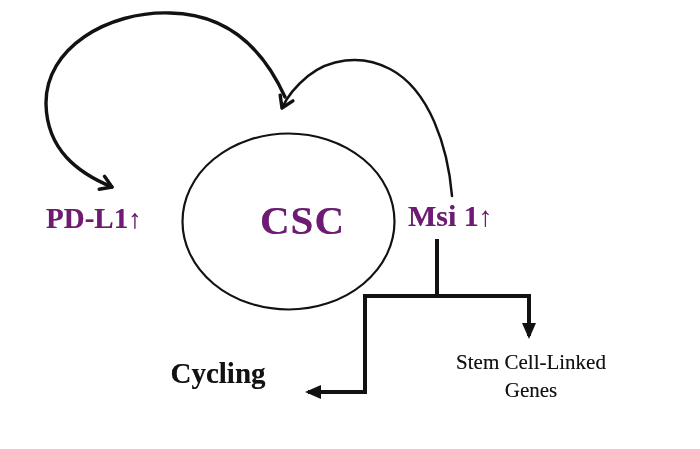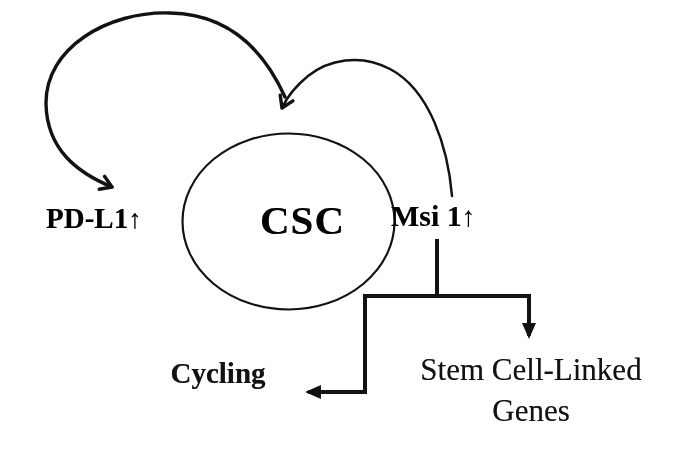--- a/index.html
+++ b/index.html
@@ -6,45 +6,45 @@
   .page{
     position:relative;
     width:700px;height:449px;
     background:#ffffff;
     overflow:hidden;
     font-family:"Liberation Serif","DejaVu Serif",serif;
   }
   .layer{position:absolute;left:0;top:0;}
   .lbl{
     position:absolute;
-    color:#000000;
+    color:#701a75;
     font-weight:bold;
     white-space:nowrap;
     text-shadow:0 0 0.4px rgba(40,40,40,.55);
   }
   .lbl .up{
     font-weight:400;
     font-size:0.92em;
   }
   .lbl-pdl1{left:46px;top:202px;font-size:29px;}
   .lbl-csc{left:260px;top:196px;font-size:41px;letter-spacing:1px;}
-  .lbl-msi1{left:391px;top:199px;font-size:30px;}
+  .lbl-msi1{left:408px;top:199px;font-size:30px;}
   .block{
     position:absolute;
     color:#121212;
     text-align:center;
     text-shadow:0 0 0.4px rgba(40,40,40,.55);
   }
   .block-cycling{
     left:116px;top:353px;width:204px;
     font-size:29px;font-weight:bold;line-height:1.40;
   }
   .block-stem{
     left:400px;top:349px;width:262px;
-    font-size:31px;font-weight:400;line-height:1.33;
+    font-size:21px;font-weight:400;line-height:1.33;
   }
 </style>
 </head>
 <body>
 
 <div class="page">
 
   <svg class="layer" width="700" height="449" viewBox="0 0 700 449">
     <defs>
       <marker id="barb" markerUnits="userSpaceOnUse" markerWidth="20" markerHeight="20" refX="14" refY="10" orient="auto">

